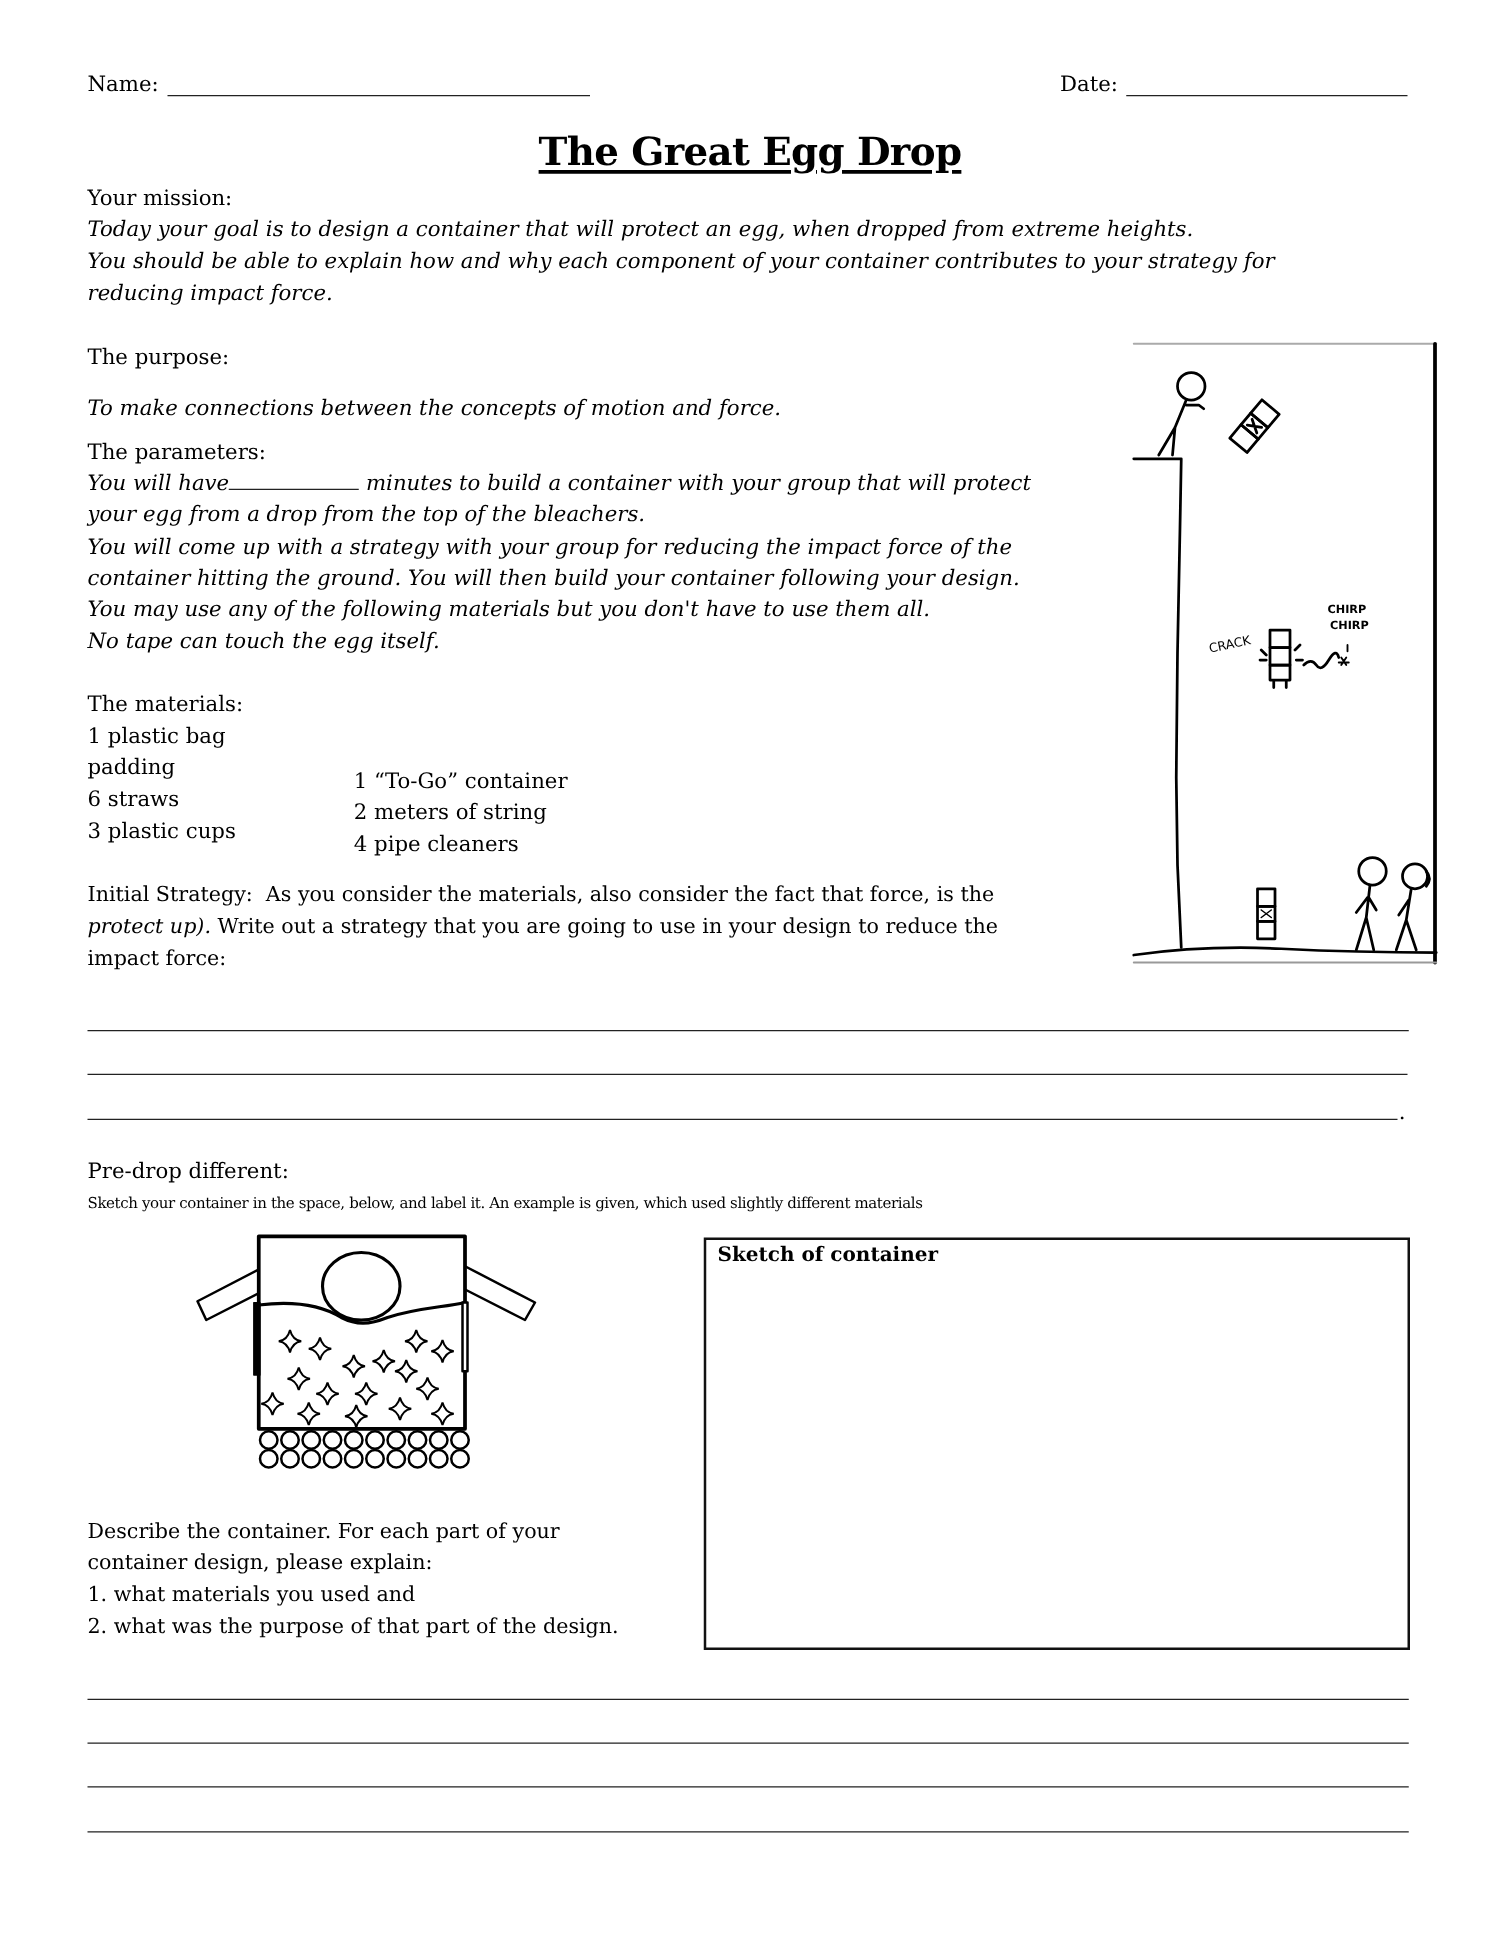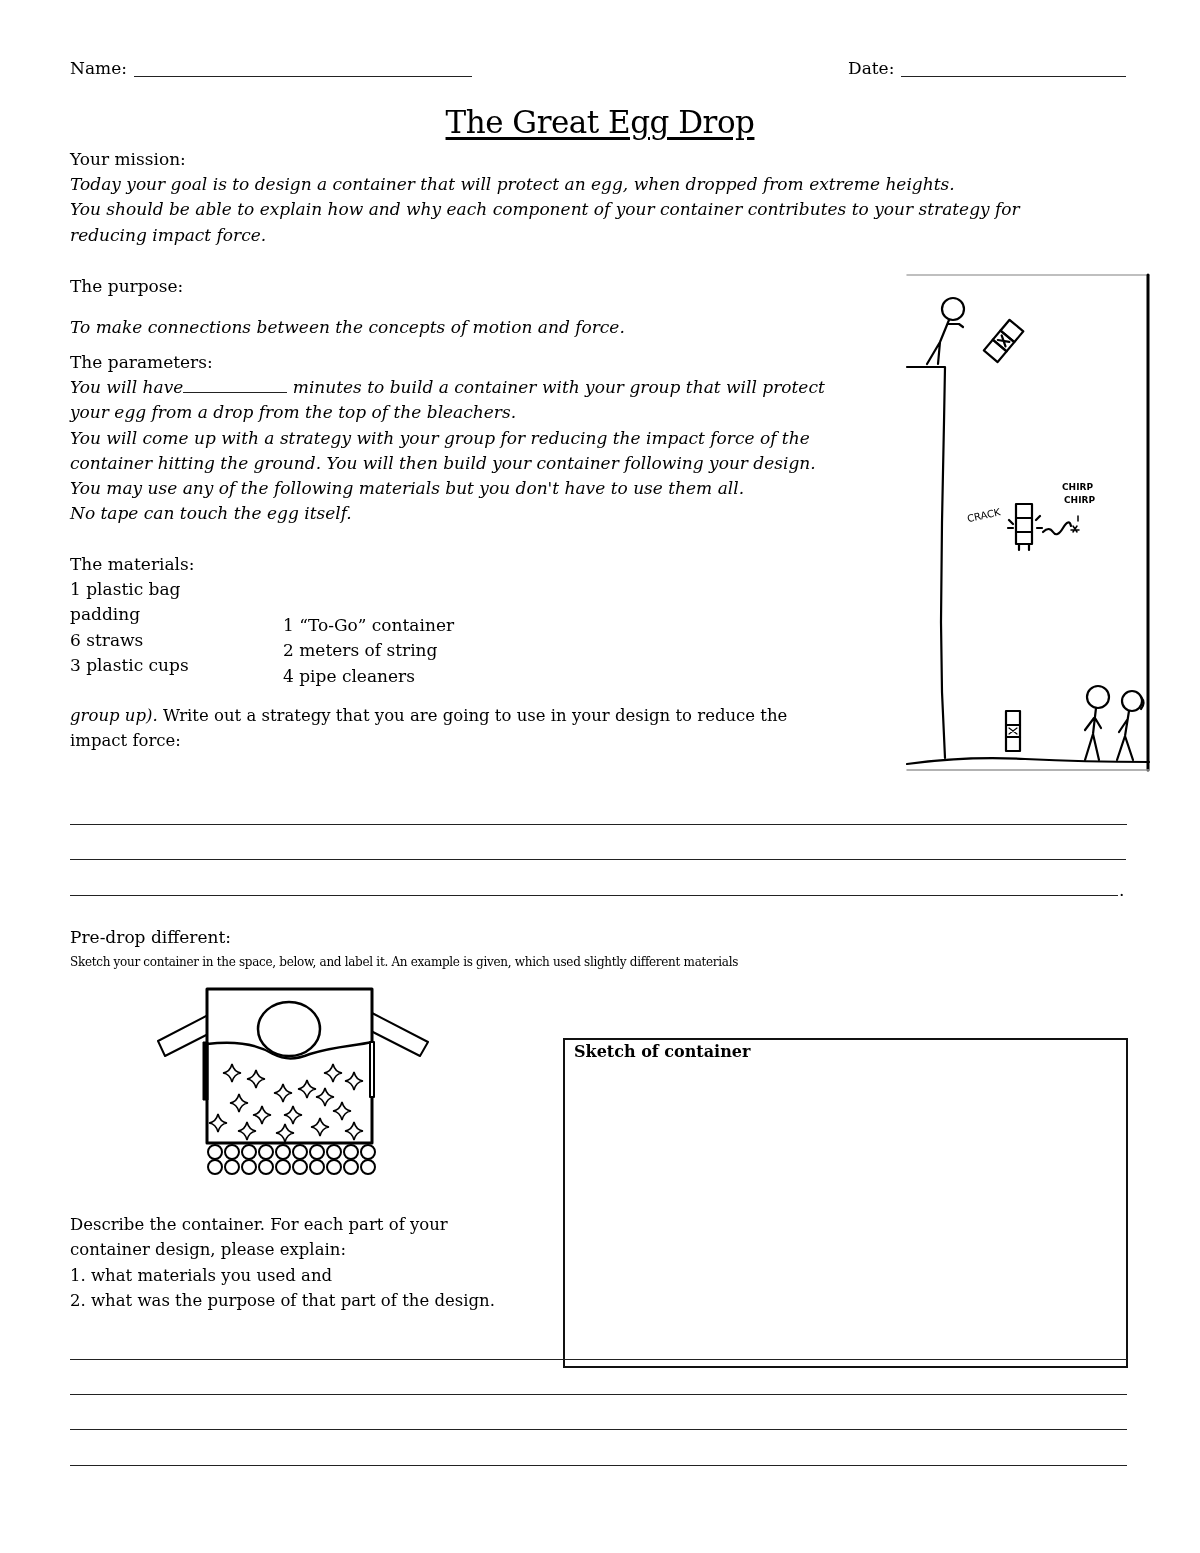--- a/index.html
+++ b/index.html
@@ -4,23 +4,23 @@
 <style>
   html, body { margin: 0; padding: 0; background: #ffffff; }
   body { width: 1200px; height: 1553px; position: relative; overflow: hidden;
          font-family: "DejaVu Serif", "Liberation Serif", serif; color: #000; }
   .abs { position: absolute; }
   .t { font-size: 17px; line-height: 25.3px; white-space: nowrap; }
   .b { font-weight: normal; }
   .i { font-style: italic; }
   .line { position: absolute; height: 0; border-top: 1.5px solid #222; }
   .title { position: absolute; left: 0; width: 1200px; top: 104px; text-align: center;
-           font-size: 31px; font-weight: normal; text-decoration: underline; text-decoration-thickness: 3px; text-underline-offset: 4px; letter-spacing: -0.5px; }
+           font-size: 31px; font-weight: bold; text-decoration: underline; text-decoration-thickness: 3px; text-underline-offset: 4px; letter-spacing: -0.5px; }
   .fill-blank { display: inline-block; border-bottom: 1.5px solid #222; vertical-align: baseline; }
-  .sketch-box { position: absolute; left: 563px; top: 990px; width: 565px; height: 330px; border: 2.5px solid #111; box-sizing: border-box; margin-top: 48px; }
+  .sketch-box { position: absolute; left: 563px; top: 990px; width: 565px; height: 330px; border: 2.5px solid #111; box-sizing: border-box; }
   .sketch-label { position: absolute; left: 9px; top: 2px; font-size: 16px; font-weight: bold; }
   .mat-col { position: absolute; }
 </style>
 </head>
 <body>
 
 <div class="abs t b" style="left:70px; top:56px;">Name:</div>
 <div class="line" style="left:134px; width:338px; top:76px;"></div>
 <div class="abs t b" style="left:848px; top:56px;">Date:</div>
 <div class="line" style="left:901px; width:225px; top:76px;"></div>
@@ -57,22 +57,25 @@
   <div>6 straws</div>
   <div>3 plastic cups</div>
 </div>
 <div class="mat-col t b" style="left:283px; top:577px;margin-top:36px;">
   <div>1 “To-Go” container</div>
   <div>2 meters of string</div>
   <div>4 pipe cleaners</div>
 </div>
 
 <div class="abs t" style="left:70px; top:703px; font-size:16.5px;">
+  <div class="b">
+    <span>Initial Strategy:</span>&nbsp;&nbsp;<span>As you consider the materials, also consider the fact that force, is the</span>
+  </div>
   <div>
-    <span class="i">group up).</span><span class="b">  Write out a strategy that you are going to use in your design to reduce the</span>
+    <span class="i">protect up).</span><span class="b">  Write out a strategy that you are going to use in your design to reduce the</span>
   </div>
   <div class="b">impact force:</div>
 </div>
 
 <div class="line" style="left:70px; width:1057px; top:824px;"></div>
 <div class="line" style="left:70px; width:1056px; top:859px;"></div>
 <div class="line" style="left:70px; width:1048px; top:895px;"></div>
 <div class="abs t b" style="left:1119px; top:878px;">.</div>
 
 <svg class="abs" style="left:905px; top:272px;" width="250" height="502" viewBox="0 0 250 502">

